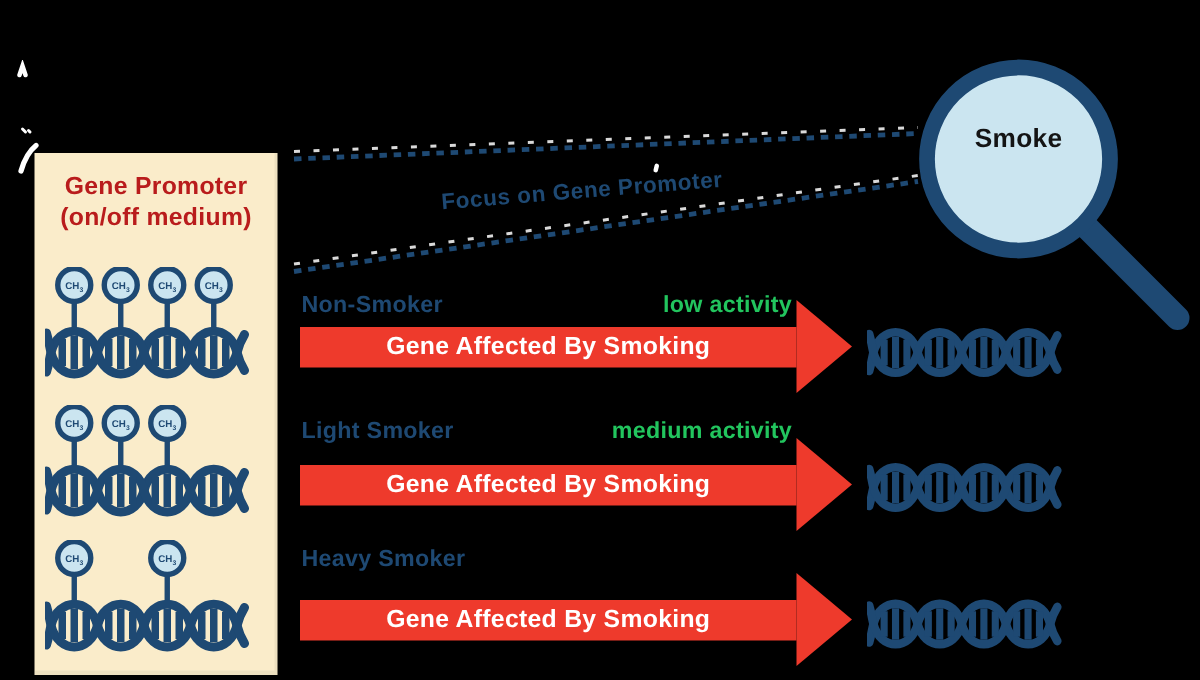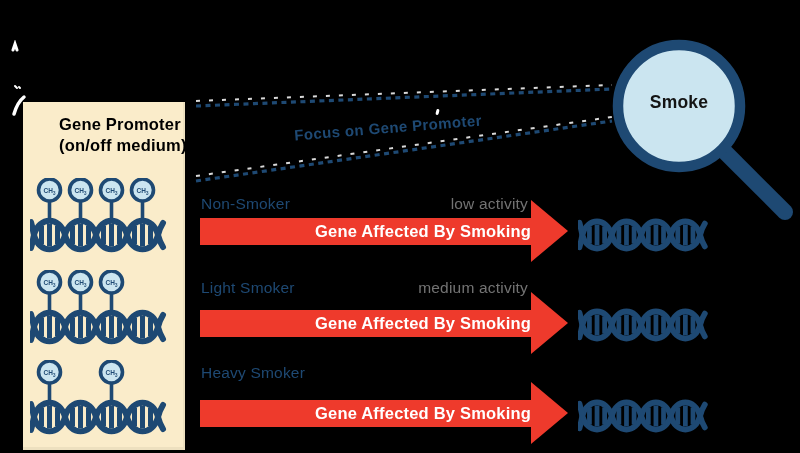--- a/index.html
+++ b/index.html
@@ -2,22 +2,22 @@
 <html><head>
 <meta charset="utf-8">
 <style>
   html,body{margin:0;padding:0;background:#000;}
   .stage{position:relative;width:800px;height:453px;background:#000;overflow:hidden;
          font-family:"Liberation Sans",sans-serif;}
 
   
   .panel{position:absolute;left:23px;top:102px;width:162px;height:348px;
          background:#faecca;box-shadow:inset -2px -3px 0 rgba(0,0,0,0.05);}
-  .panel-title{position:absolute;top:12px;left:0;width:100%;text-align:left;
-               font-weight:bold;font-size:16.5px;line-height:21px;color:#000000;letter-spacing:.2px;margin-left:36px;}
+  .panel-title{position:absolute;top:12px;left:0;width:100%;text-align:center;
+               font-weight:bold;font-size:16.5px;line-height:21px;color:#b91c1c;letter-spacing:.2px;}
   .dna-row{position:absolute;left:7px;width:140px;height:76px;}
   .dna-row.r0{top:76px}.dna-row.r1{top:168px}.dna-row.r2{top:258px}
 
   
   .strand{fill:none;stroke:#1e4973;stroke-width:6;stroke-linecap:round;}
   .rung{stroke:#1e4973;stroke-width:5;}
   .stem{stroke:#1e4973;stroke-width:3.6;stroke-linecap:round;}
   .mcirc{fill:#cbe5f0;stroke:#1e4973;stroke-width:3.6;}
   .mtext{fill:#1e4973;font-family:"Liberation Sans",sans-serif;font-size:6.5px;
          font-weight:bold;text-anchor:middle;}
@@ -25,30 +25,30 @@
   
   .funnel-svg{position:absolute;left:192px;top:78px;}
   .dash-navy{fill:none;stroke:#1e4973;stroke-width:3.2;stroke-dasharray:5 4.5;}
   .dash-white{fill:none;stroke:#ffffff;stroke-width:2;stroke-dasharray:4 9;opacity:.85;}
   .focus-label{position:absolute;left:290px;top:119px;width:196px;text-align:center;
                transform:rotate(-4.6deg);color:#1e4973;font-weight:bold;font-size:15px;
                letter-spacing:.4px;}
 
   
   .mag-svg{position:absolute;left:603px;top:30px;}
-  .mag-label{position:absolute;left:612px;top:90px;width:134px;text-align:center;
+  .mag-label{position:absolute;left:612px;top:80px;width:134px;text-align:center;
              font-weight:bold;font-size:17.5px;line-height:24px;color:#141414;letter-spacing:.2px;}
 
   
   .row-labels{position:absolute;left:201px;width:327px;display:flex;
-              justify-content:space-between;font-weight:normal;font-size:15.5px;letter-spacing:.2px;}
+              justify-content:space-between;font-weight:bold;font-size:15.5px;letter-spacing:.2px;}
   .row-labels.t0{top:195px}.row-labels.t1{top:279px}.row-labels.t2{top:364px}
-  .smoker{color:#1e4973}.activity{color:#737373}
+  .smoker{color:#1e4973}.activity{color:#22c55e}
   .arrow-body{position:absolute;left:200px;width:331px;height:27px;background:#ee3a2c;
-              color:#fff;font-weight:bold;font-size:16.5px;text-align:right;line-height:27px;
+              color:#fff;font-weight:bold;font-size:16.5px;text-align:center;line-height:27px;
               letter-spacing:.2px;}
   .arrow-body.t0{top:218px}.arrow-body.t1{top:310px}.arrow-body.t2{top:400px}
   .arrow-head{position:absolute;left:531px;width:0;height:0;
               border-top:31px solid transparent;border-bottom:31px solid transparent;
               border-left:37px solid #ee3a2c;}
   .arrow-head.t0{top:200px}.arrow-head.t1{top:292px}.arrow-head.t2{top:382px}
   .right-dna{position:absolute;left:578px;}
   .right-dna.t0{top:216px}.right-dna.t1{top:306px}.right-dna.t2{top:397px}
 
   

